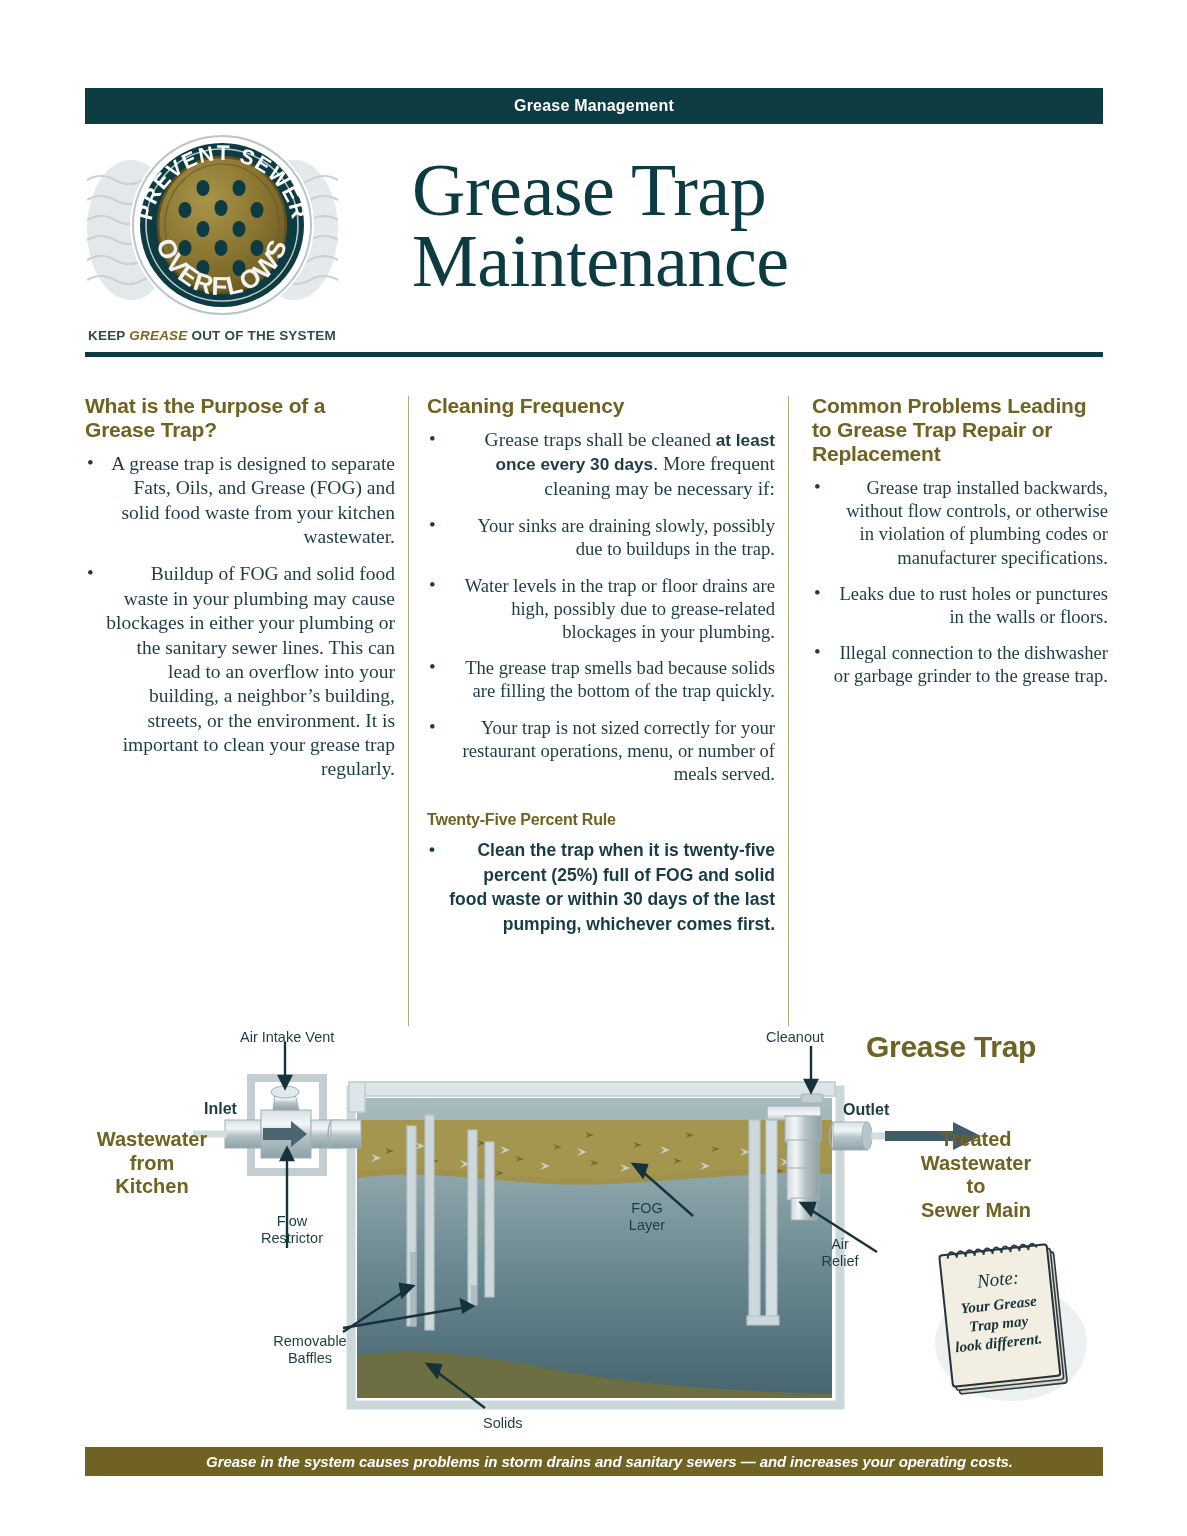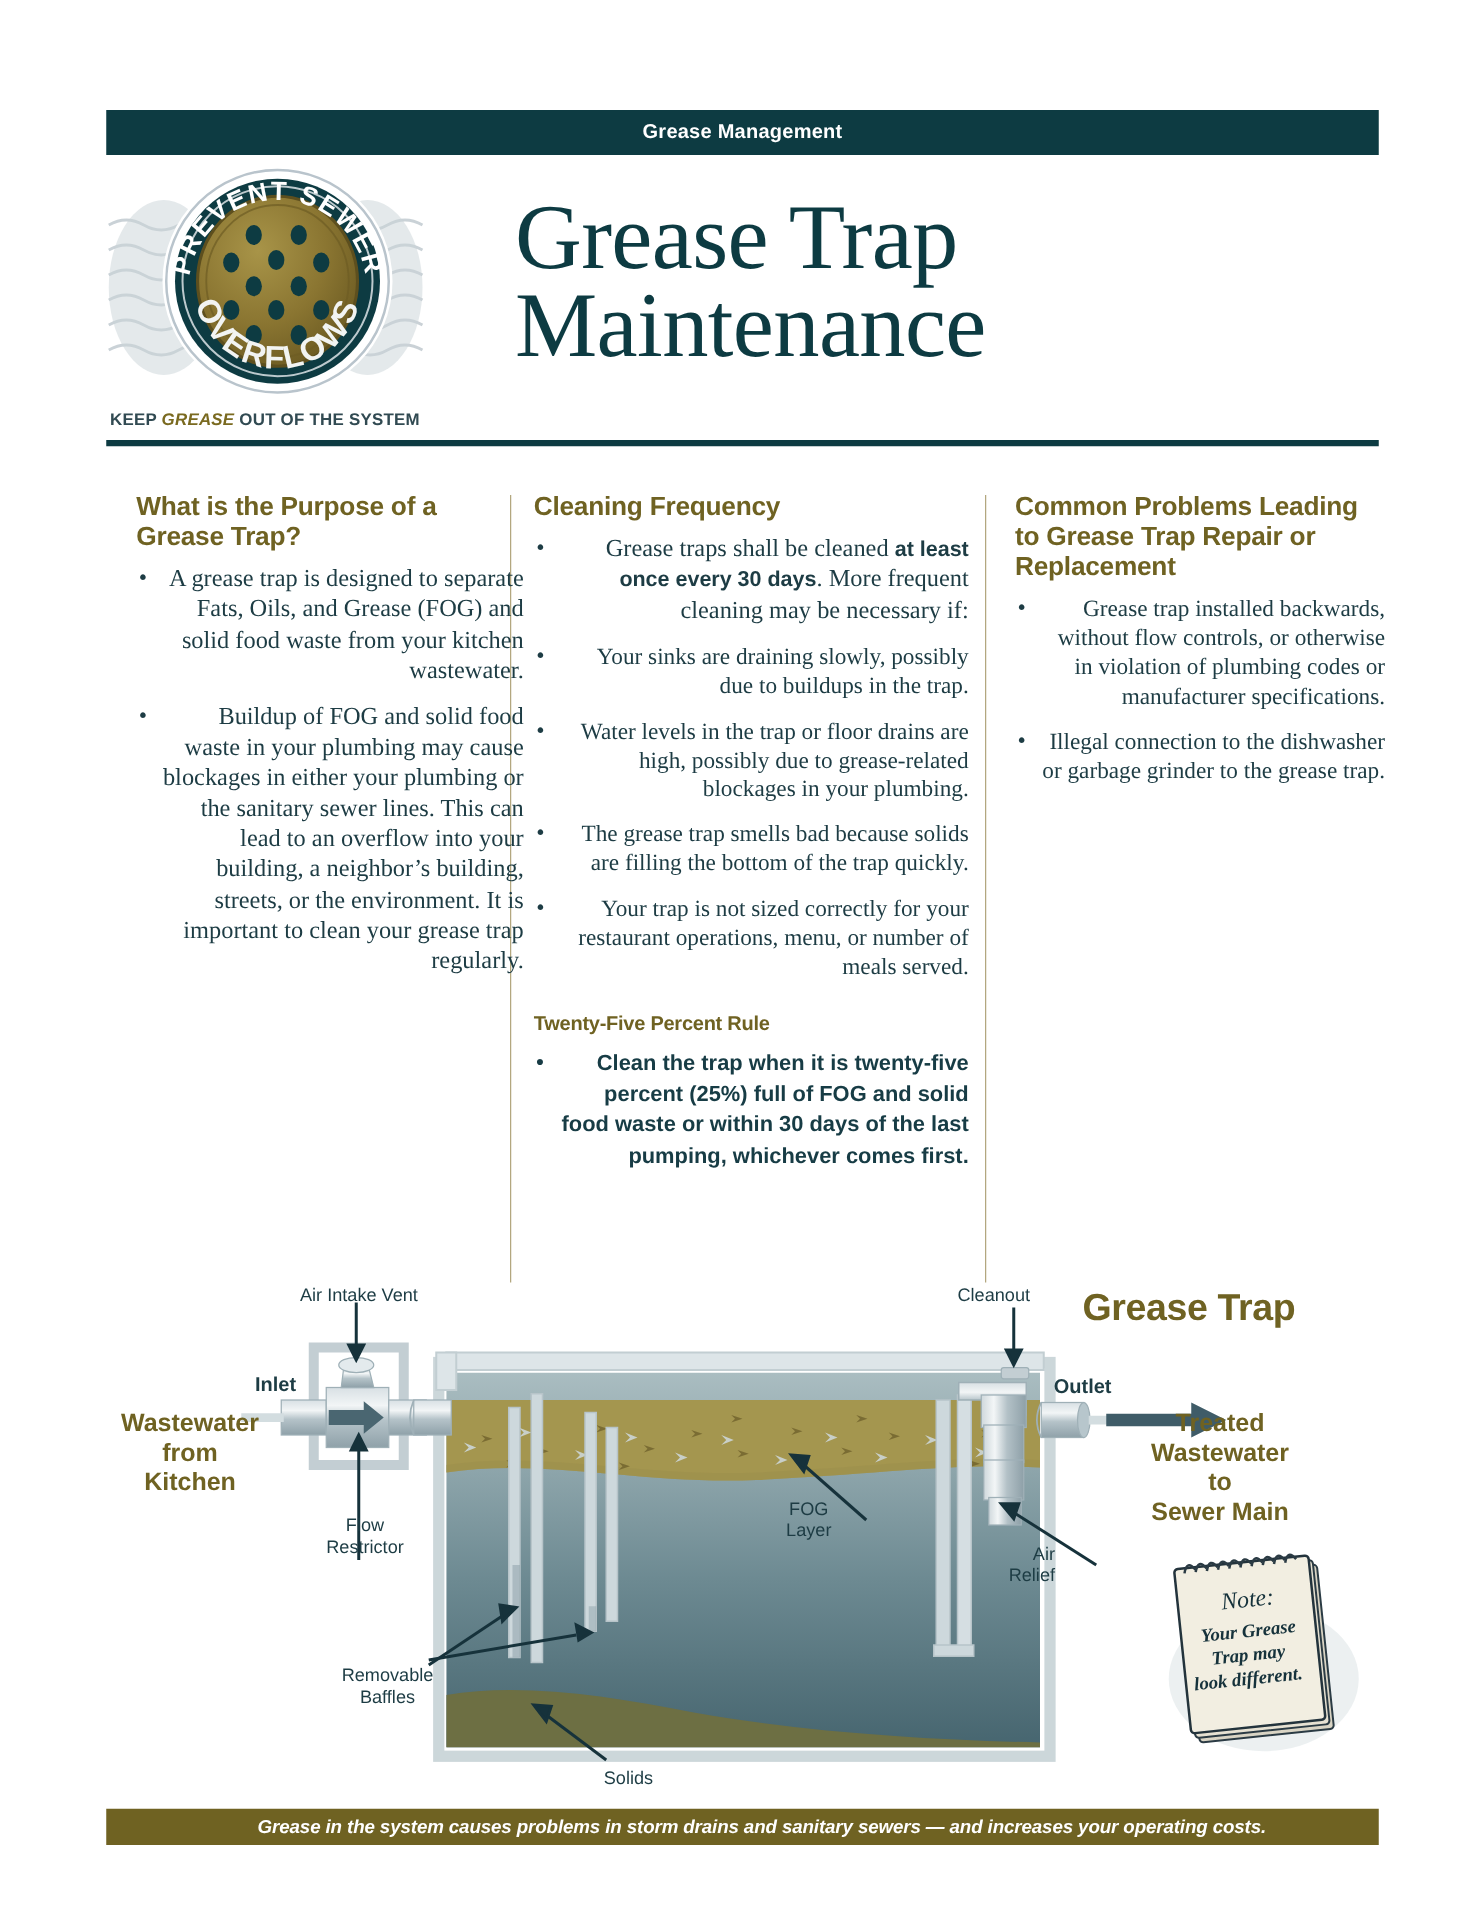--- a/index.html
+++ b/index.html
@@ -103,21 +103,21 @@
     background: #b3a77f;
   }
   .col-sep.left  { left: 408px; }
   .col-sep.right { left: 788px; }
 
   
   .col {
     position: absolute;
     top: 394px;
   }
-  .col-1 { left: 85px;  width: 310px; margin-left: 24px; }
+  .col-1 { left: 85px;  width: 310px; }
   .col-2 { left: 427px; width: 348px; }
   .col-3 { left: 812px; width: 296px; }
 
   .col h2 {
     margin: 0 0 10px 0;
     color: #6f6222;
     font-size: 21px;
     line-height: 1.14;
     font-weight: bold;
     font-family: "Liberation Sans", sans-serif;
@@ -339,20 +339,21 @@
   <h3>Twenty-Five Percent Rule</h3>
   <ul class="bullets sans">
     <li>Clean the trap when it is twenty-five percent (25%) full of FOG and solid food waste or within 30 days of the last pumping, whichever comes first.</li>
   </ul>
 </div>
 
 <div class="col col-3">
   <h2>Common Problems Leading to Grease Trap Repair or Replacement</h2>
   <ul class="bullets">
     <li class="narrow">Grease trap installed backwards, without flow controls, or otherwise in violation of plumbing codes or manufacturer specifications.</li>
+    <li class="narrow">Leaks due to rust holes or punctures in the walls or floors.</li>
     <li class="narrow">Illegal connection to the dishwasher or garbage grinder to the grease trap.</li>
   </ul>
 </div>
 
 <div class="diag-title">Grease Trap</div>
 
 <div class="diagram">
 <svg width="1018" height="418" viewBox="0 0 1018 418">
   <defs>
     <linearGradient id="waterGrad" x1="0" y1="0" x2="0" y2="1">
@@ -528,21 +529,21 @@
   <div>FOG</div>
   <div>Layer</div>
 </div>
 <div class="dlabel center" style="left:264px; top:1333px; width:92px;">
   <div>Removable</div>
   <div>Baffles</div>
 </div>
 <div class="dlabel" style="left:483px; top:1415px;">Solids</div>
 <div class="dlabel" style="left:766px; top:1029px;">Cleanout</div>
 <div class="dlabel bold" style="left:843px; top:1101px;">Outlet</div>
-<div class="dlabel center" style="left:796px; top:1236px; width:48px;text-align:right;">
+<div class="dlabel center" style="left:816px; top:1236px; width:48px;">
   <div>Air</div>
   <div>Relief</div>
 </div>
 <div class="dlabel olive" style="left:906px; top:1128px; width:140px;">
   <div>Treated</div>
   <div>Wastewater</div>
   <div>to</div>
   <div>Sewer Main</div>
 </div>
 

